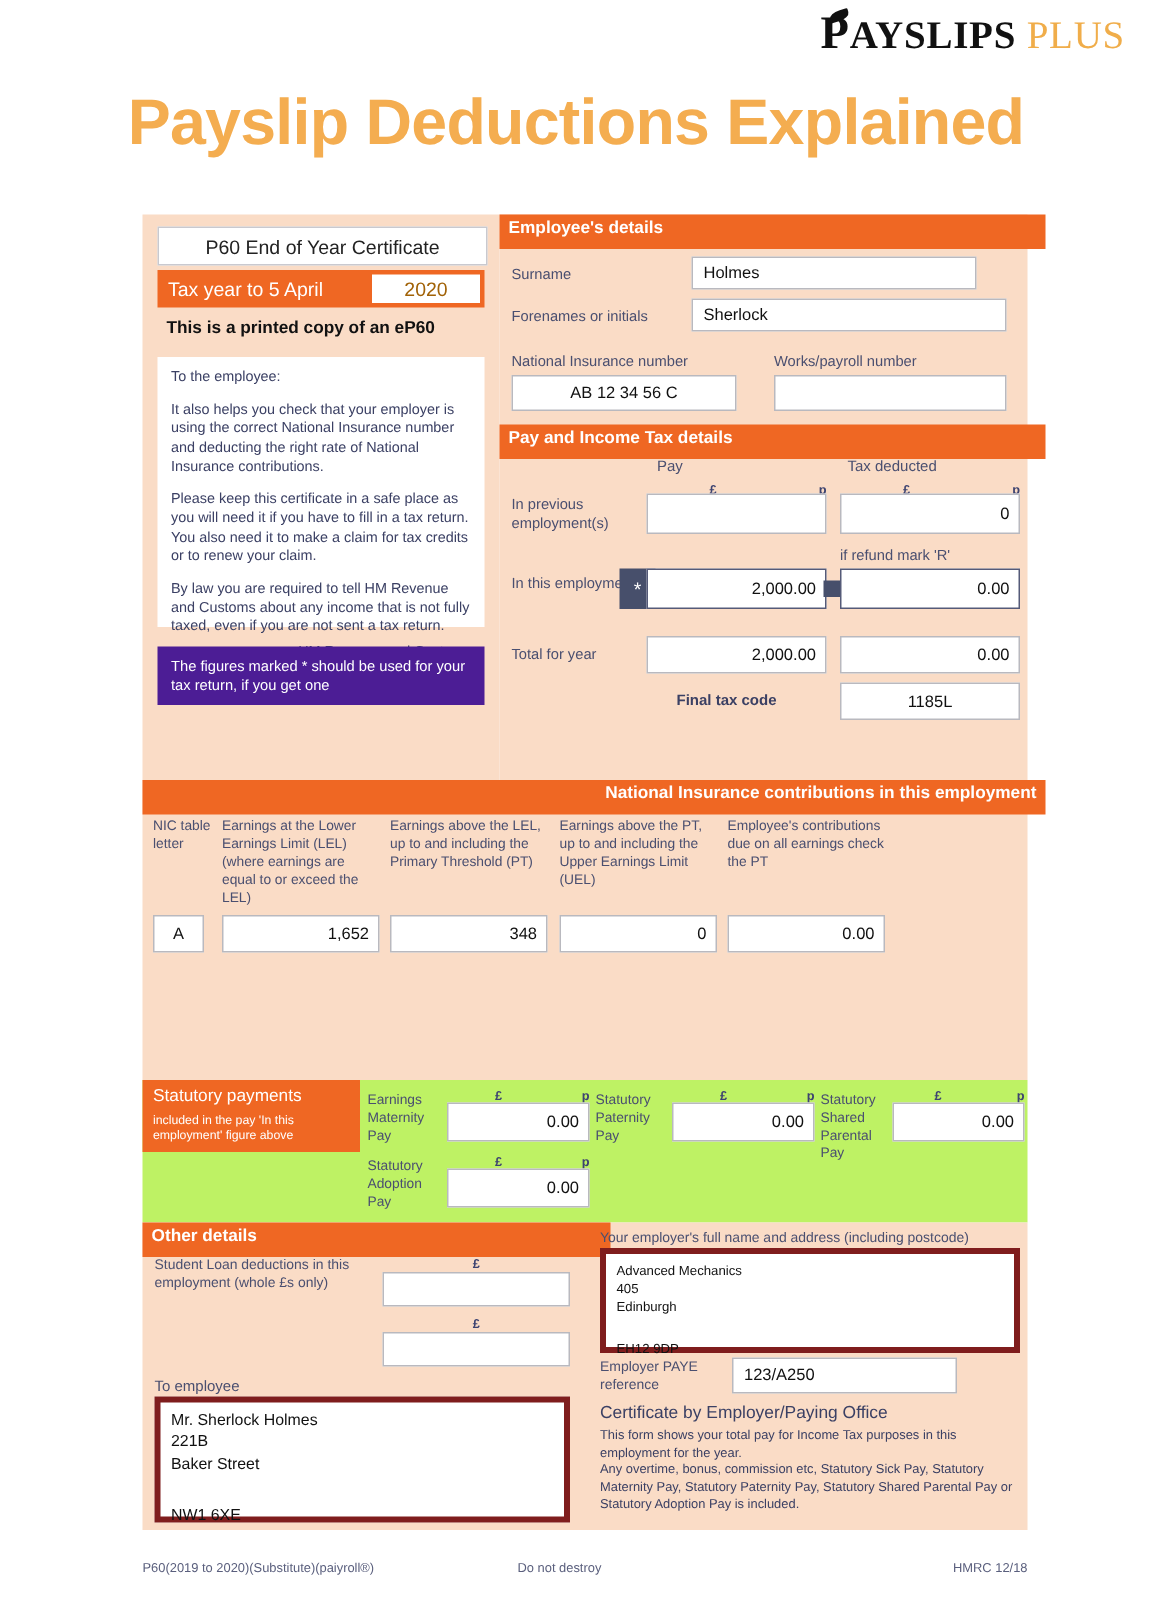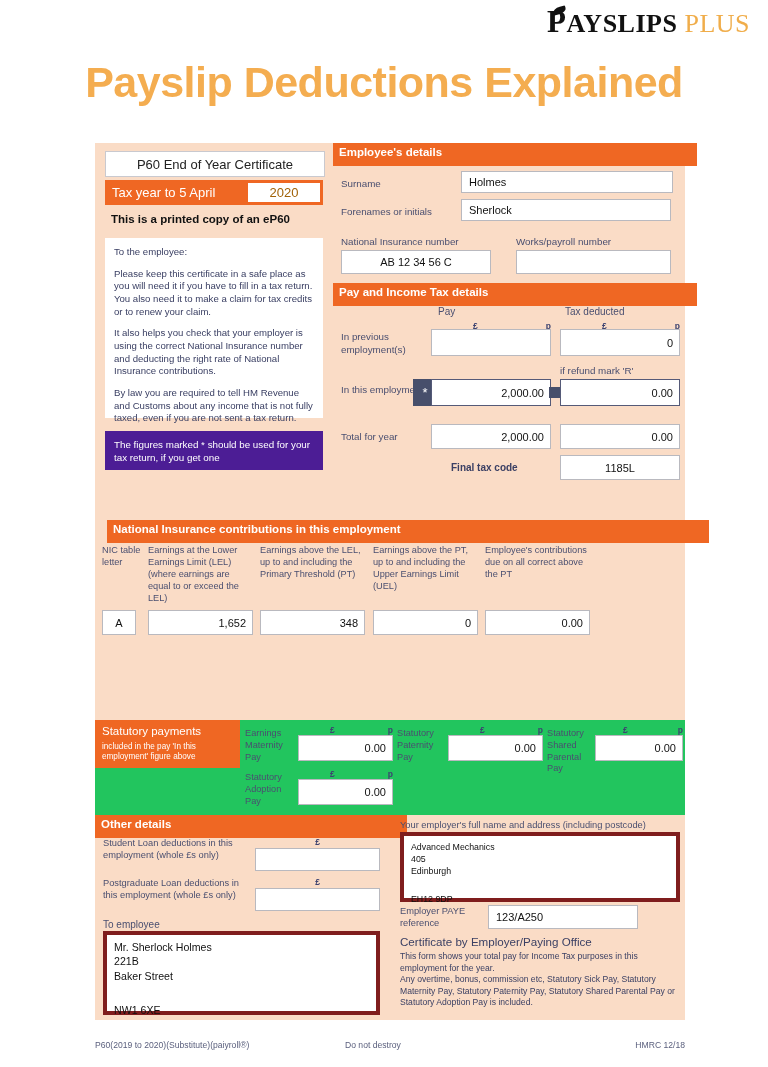--- a/index.html
+++ b/index.html
@@ -113,21 +113,21 @@
 
   
   .rightcol{position:absolute;left:238px;top:0;width:352px;height:377px;background:#fadcc6;}
   .r-row-lbl{position:absolute;font-size:9.8px;color:#4a4f70;}
 
   
   .nic{position:absolute;left:0;top:377px;width:590px;height:200px;background:#fadcc6;}
   .nic-col{position:absolute;font-size:9.2px;color:#4a4f70;line-height:1.3;}
 
   
-  .stat{position:absolute;left:0;top:577px;width:590px;height:95px;background:#22c55e;}
+  .stat{position:absolute;left:0;top:577px;width:590px;height:95px;background:#bef264;}
   .stat-badge{
     position:absolute;left:0;top:0;width:145px;height:48px;
     background:#ef6723;color:#fff;box-sizing:border-box;padding:5px 7px;
   }
   .stat-badge .t1{font-size:11.5px;font-weight:400;line-height:1.2;}
   .stat-badge .t2{font-size:8.2px;line-height:1.25;margin-top:3px;}
   .stat-lbl{position:absolute;font-size:9.2px;color:#4a4f70;line-height:1.28;}
 
   
   .other{position:absolute;left:0;top:672px;width:590px;height:205px;background:#fadcc6;}
@@ -165,35 +165,35 @@
 
     <div class="l-taxyear">
       <span class="lbl">Tax year to 5 April</span>
       <span class="val">2020</span>
     </div>
 
     <div class="l-printed">This is a printed copy of an eP60</div>
 
     <div class="l-white">
       <p>To the employee:</p>
+      <p>It also helps you check that your employer is using the correct National Insurance number and deducting the right rate of National Insurance contributions.</p>
       <p>Please keep this certificate in a safe place as you will need it if you have to fill in a tax return. You also need it to make a claim for tax credits or to renew your claim.</p>
-      <p>It also helps you check that your employer is using the correct National Insurance number and deducting the right rate of National Insurance contributions.</p>
       <p class="last">By law you are required to tell HM Revenue and Customs about any income that is not fully taxed, even if you are not sent a tax return.</p>
       <p class="sig last">HM Revenue and Customs</p>
     </div>
 
     <div class="l-note">The figures marked * should be used for your tax return, if you get one</div>
   </div>
 
   <div class="rightcol">
 
     <div class="orange-bar" style="position:absolute;left:0;top:0;width:352px;height:16px;">Employee's details</div>
 
     <div class="r-row-lbl" style="left:8px;top:35px;">Surname</div>
-    <div class="inputbox left" style="position:absolute;left:128px;top:28px;width:212px;height:22px;">Holmes</div>
+    <div class="inputbox left" style="position:absolute;left:128px;top:28px;width:190px;height:22px;">Holmes</div>
 
     <div class="r-row-lbl" style="left:8px;top:63px;">Forenames or initials</div>
     <div class="inputbox left" style="position:absolute;left:128px;top:56px;width:210px;height:22px;">Sherlock</div>
 
     <div class="r-row-lbl" style="left:8px;top:93px;">National Insurance number</div>
     <div class="inputbox center" style="position:absolute;left:8px;top:107px;width:150px;height:24px;">AB 12 34 56 C</div>
 
     <div class="r-row-lbl" style="left:183px;top:93px;">Works/payroll number</div>
     <div class="inputbox left" style="position:absolute;left:183px;top:107px;width:155px;height:24px;"></div>
 
@@ -225,27 +225,27 @@
 
     <div class="r-row-lbl" style="left:8px;top:288px;">Total for year</div>
     <div class="inputbox right" style="position:absolute;left:98px;top:281px;width:120px;height:25px;">2,000.00</div>
     <div class="inputbox right" style="position:absolute;left:227px;top:281px;width:120px;height:25px;">0.00</div>
 
     <div style="position:absolute;left:118px;top:319px;font-size:10px;font-weight:700;color:#3b4064;">Final tax code</div>
     <div class="inputbox center" style="position:absolute;left:227px;top:312px;width:120px;height:25px;">1185L</div>
   </div>
 
   <div class="nic">
-    <div class="orange-bar" style="position:absolute;left:12px;top:0;width:590px;height:16px;">National Insurance contributions in this employment</div>
+    <div class="orange-bar" style="position:absolute;left:0;top:0;width:590px;height:16px;text-align:right;">National Insurance contributions in this employment</div>
 
     <div class="nic-col" style="left:7px;top:25px;width:40px;">NIC table letter</div>
     <div class="nic-col" style="left:53px;top:25px;width:105px;">Earnings at the Lower Earnings Limit (LEL) (where earnings are equal to or exceed the LEL)</div>
     <div class="nic-col" style="left:165px;top:25px;width:105px;">Earnings above the LEL, up to and including the Primary Threshold (PT)</div>
     <div class="nic-col" style="left:278px;top:25px;width:105px;">Earnings above the PT, up to and including the Upper Earnings Limit (UEL)</div>
-    <div class="nic-col" style="left:390px;top:25px;width:105px;">Employee's contributions due on all correct above the PT</div>
+    <div class="nic-col" style="left:390px;top:25px;width:105px;">Employee's contributions due on all earnings check the PT</div>
 
     <div class="inputbox center" style="position:absolute;left:7px;top:90px;width:34px;height:25px;">A</div>
     <div class="inputbox right" style="position:absolute;left:53px;top:90px;width:105px;height:25px;">1,652</div>
     <div class="inputbox right" style="position:absolute;left:165px;top:90px;width:105px;height:25px;">348</div>
     <div class="inputbox right" style="position:absolute;left:278px;top:90px;width:105px;height:25px;">0</div>
     <div class="inputbox right" style="position:absolute;left:390px;top:90px;width:105px;height:25px;">0.00</div>
   </div>
 
   <div class="stat">
     <div class="stat-badge">
@@ -282,21 +282,20 @@
     <div class="inputbox right" style="position:absolute;left:203px;top:59px;width:95px;height:26px;">0.00</div>
   </div>
 
   <div class="other">
     <div class="orange-bar" style="position:absolute;left:0;top:0;width:300px;height:16px;">Other details</div>
 
     <div class="od-lbl" style="left:8px;top:22px;width:145px;white-space:pre-line;">Student Loan deductions in this employment (whole £s only)</div>
     <div style="position:absolute;left:160px;top:22px;width:125px;text-align:center;font-size:8.5px;font-weight:700;color:#3d4370;">£</div>
     <div class="inputbox right" style="position:absolute;left:160px;top:33px;width:125px;height:23px;"></div>
 
-    <div class="od-lbl" style="left:8px;top:62px;width:150px;white-space:pre-line;">Postgraduate Loan deductions in this employment (whole £s only)</div>
     <div style="position:absolute;left:160px;top:62px;width:125px;text-align:center;font-size:8.5px;font-weight:700;color:#3d4370;">£</div>
     <div class="inputbox right" style="position:absolute;left:160px;top:73px;width:125px;height:23px;"></div>
 
     <div class="od-lbl" style="left:8px;top:103px;font-size:10px;">To employee</div>
     <div class="addr" style="left:8px;top:116px;width:277px;height:84px;">
       <div style="white-space:pre-line;">Mr. Sherlock Holmes
 221B
 Baker Street</div>
       <div style="margin-top:20px;">NW1 6XE</div>
     </div>

